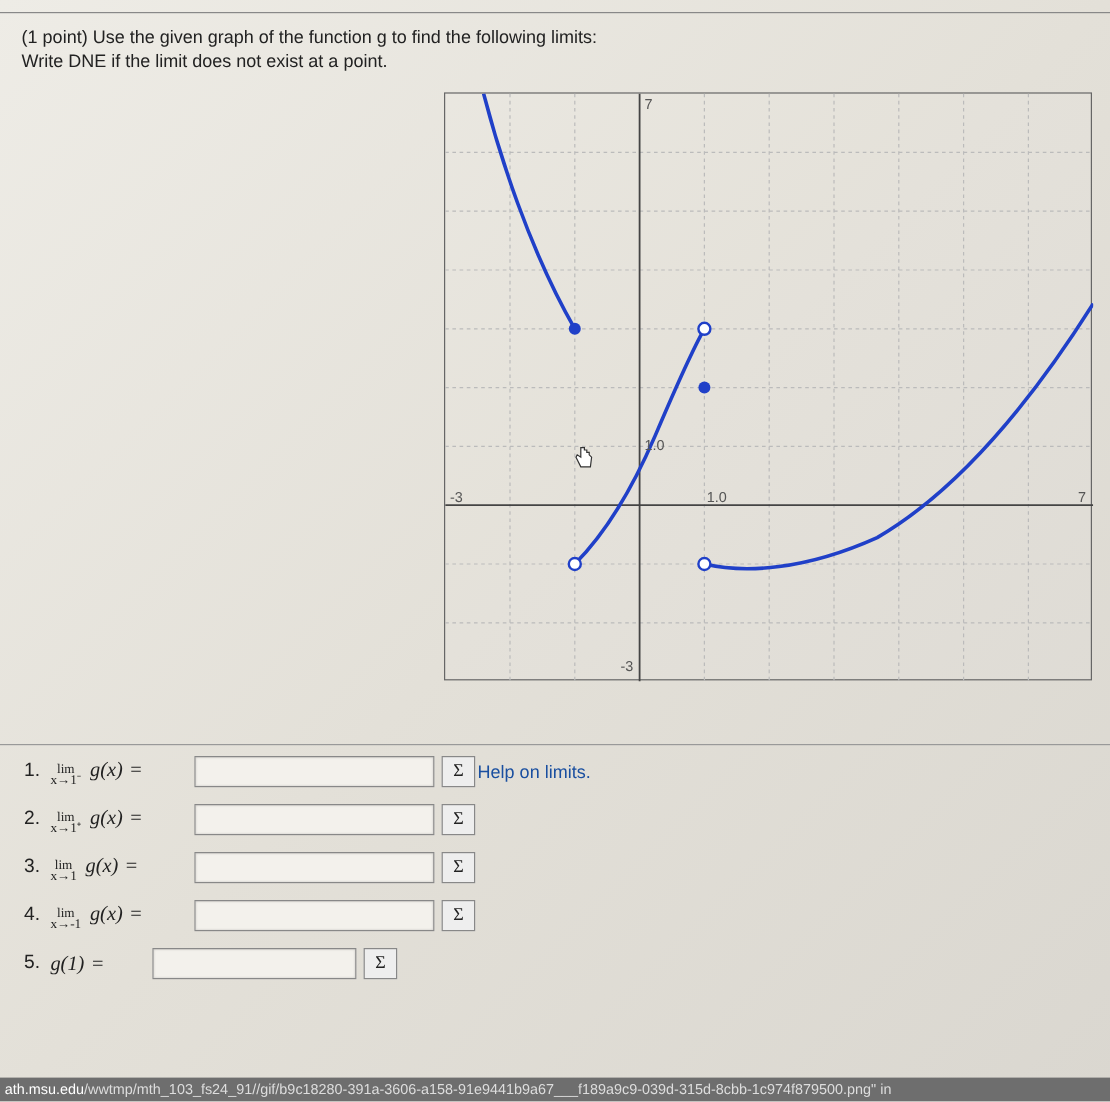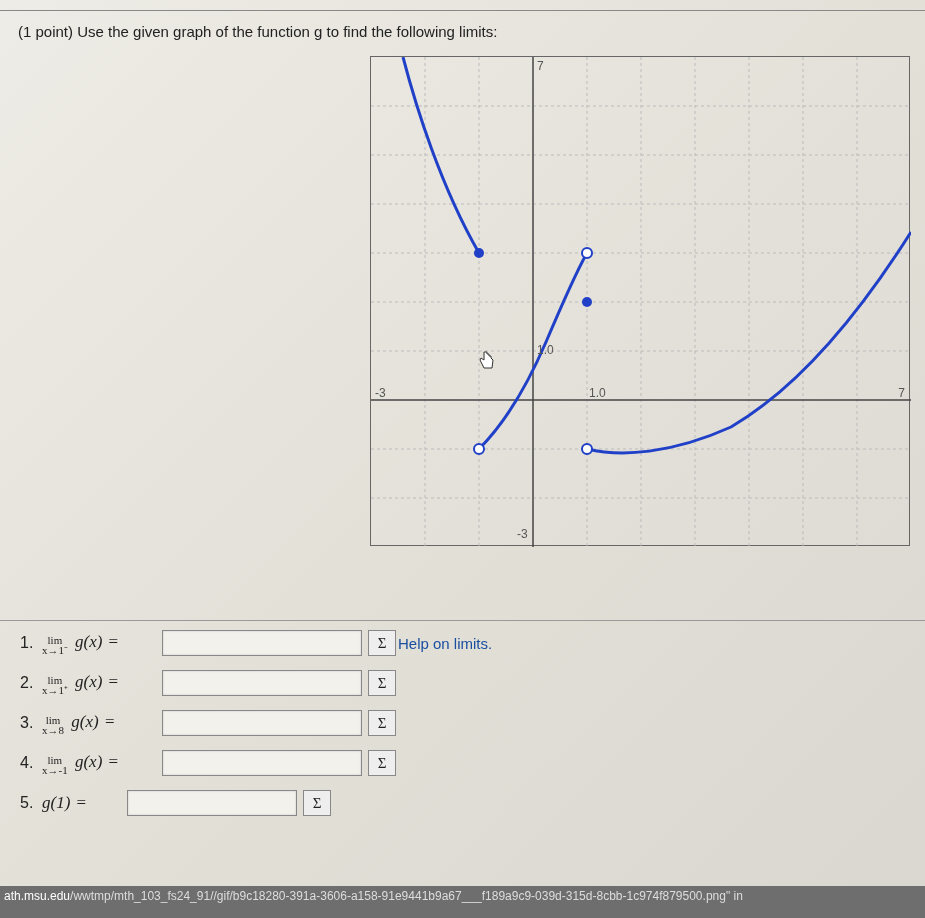--- a/index.html
+++ b/index.html
@@ -105,21 +105,21 @@
   .help-link {
     color: #1a4fa0;
     margin-left: 2px;
     font-size: 15px;
   }
   .status-bar {
     position: absolute;
     bottom: 0;
     left: 0;
     width: 925px;
-    height: 32px;
+    height: 20px;
     background: #6e6e6e;
     color: #ddd;
     font-size: 12px;
     line-height: 20px;
     padding-left: 4px;
     overflow: hidden;
     font-family: Arial, sans-serif;
     white-space: nowrap;
   }
   .status-bar .hl { color: #fff; }
@@ -130,20 +130,21 @@
     font-family: Arial, sans-serif;
   }
 </style>
 </head>
 <body>
 
 <div class="top-rule"></div>
 
 <div class="question-text">
   <span>(1 point) Use the given graph of the function g to find the following limits:</span><br>
+  <span>Write DNE if the limit does not exist at a point.</span>
 </div>
 
 <div class="graph-region">
   <div class="graph-border">
     <svg width="540" height="490" viewBox="0 0 540 490">
 
       <g stroke="#bbb" stroke-dasharray="3,3" stroke-width="1">
         <line x1="0" y1="49" x2="540" y2="49"></line>
           <line x1="0" y1="98" x2="540" y2="98"></line>
         <line x1="0" y1="147" x2="540" y2="147"></line>
@@ -221,21 +222,21 @@
     </span>
     <input class="ans-input" value="" style="">
     <span class="sigma-btn">Σ</span>
   </div>
 
   <div class="ans-row">
     <span class="ans-num">3.</span>
     <span class="ans-limit">
       <span class="limit-stack">
         <span class="limit-top">lim</span>
-        <span class="limit-sub">x→8</span>
+        <span class="limit-sub">x→1</span>
       </span>
       <span style="font-style:italic; margin-left:3px;">g(x)</span>
       <span class="ans-eq">=</span>
     </span>
     <input class="ans-input" value="" style="">
     <span class="sigma-btn">Σ</span>
   </div>
 
   <div class="ans-row">
     <span class="ans-num">4.</span>

